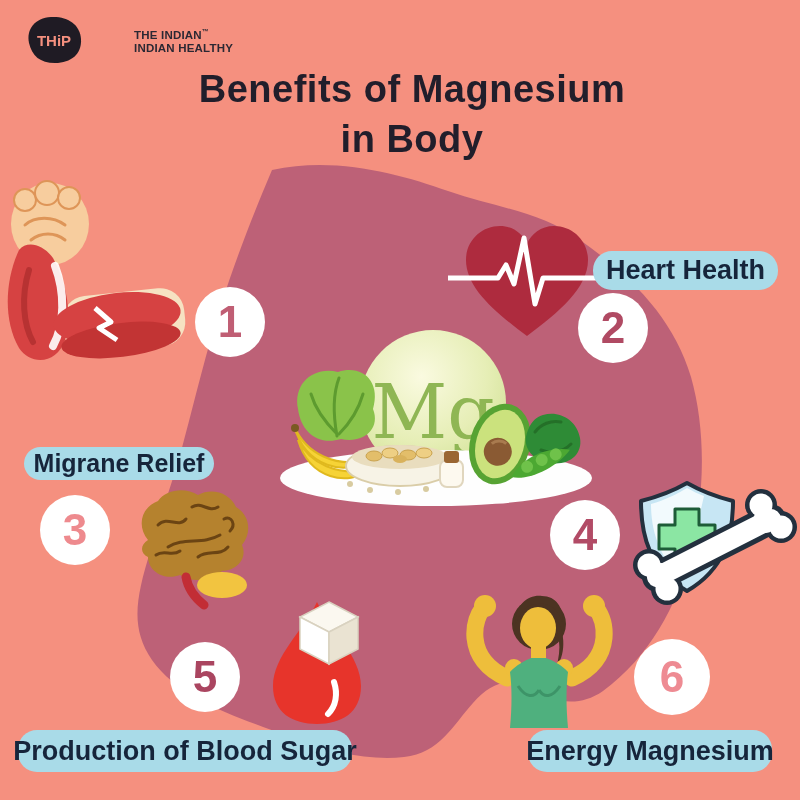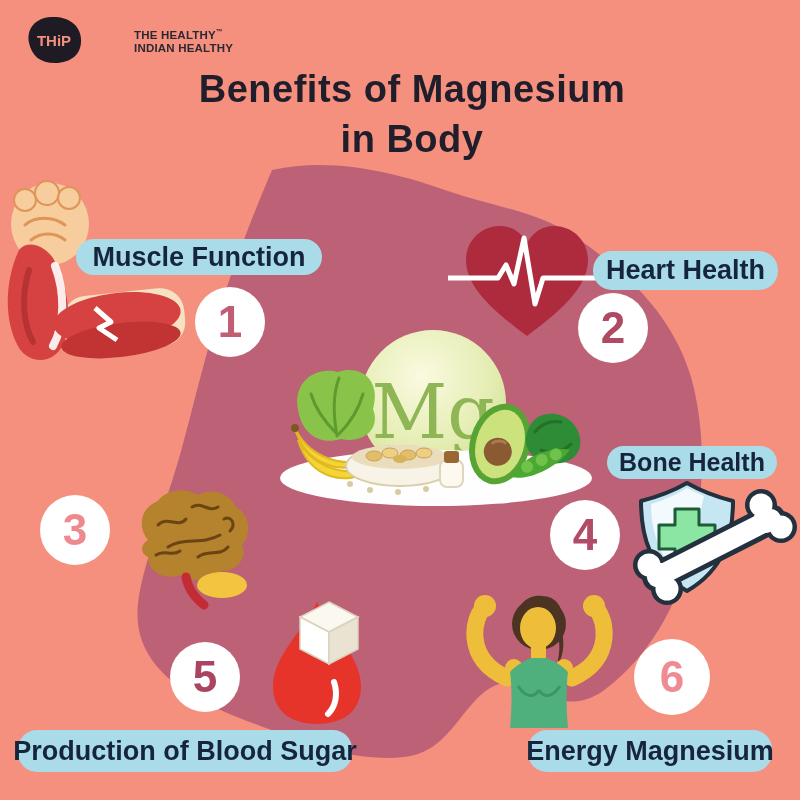--- a/index.html
+++ b/index.html
@@ -42,21 +42,21 @@
       C130,628 136,598 150,552 C162,510 176,472 184,440
       C196,395 206,352 222,302 C235,262 250,222 272,170 Z"></path>
   </svg>
 
   <div class="logo">
     <svg width="58" height="50" viewBox="0 0 58 50">
       <path fill="#1F1B24" d="M4,28 C1,14 10,3 26,2 C42,1 55,9 56,24 C57,39 46,48 30,48 C15,48 7,41 4,28 Z"></path>
       <text x="29" y="31" text-anchor="middle" font-size="15" font-weight="800" fill="#F5907F">THiP</text>
     </svg>
     <div class="logo-text">
-      <div><span>THE HEALTHY</span><sup>™</sup></div>
+      <div><span>THE INDIAN</span><sup>™</sup></div>
       <div>INDIAN HEALTHY</div>
     </div>
   </div>
 
   <div class="title">
     <div>Benefits of Magnesium</div>
     <div>in Body</div>
   </div>
 
   <svg class="abs" style="left:-5px;top:180px" width="195" height="180" viewBox="0 0 195 180">
@@ -202,23 +202,22 @@
       <rect x="79" y="58" width="15" height="16" fill="#EEBE3B"></rect>
     </g>
     <g>
       <circle cx="62" cy="82" r="9" fill="#EEBE3B"></circle>
         <circle cx="112" cy="82" r="9" fill="#EEBE3B"></circle>
       <path d="M58,86 C64,79 74,74 79,72 L 94,72 C100,74 110,79 116,86 C114,102 114,120 116,142 L58,142 C60,120 60,102 58,86 Z" fill="#4FB07E"></path>
       <path d="M66,100 C74,112 82,112 87,104 M87,104 C92,112 100,112 108,100" stroke="#3D9468" stroke-width="3" fill="none"></path>
     </g>
   </svg>
 
-  <div class="pill" style="left:76px;top:239px;width:246px;height:36px;font-size:27px">Muscle Function</div>
   <div class="pill" style="left:593px;top:251px;width:185px;height:39px;font-size:27px">Heart Health</div>
-  <div class="pill" style="left:607px;top:446px;width:170px;height:33px;font-size:25px">Bone Health</div>
+  <div class="pill" style="left:24px;top:447px;width:190px;height:33px;font-size:25px">Migrane Relief</div>
   <div class="pill" style="left:18px;top:730px;width:334px;height:42px;font-size:27px">Production of Blood Sugar</div>
   <div class="pill" style="left:528px;top:730px;width:244px;height:42px;font-size:27px">Energy Magnesium</div>
 
   <div class="num" style="left: 195px; top: 287px; width: 70px; height: 70px; color: rgb(192, 94, 116);">1</div>
   <div class="num" style="left: 578px; top: 293px; width: 70px; height: 70px; color: rgb(176, 74, 99);">2</div>
   <div class="num" style="left: 40px; top: 495px; width: 70px; height: 70px; color: rgb(238, 138, 142);">3</div>
   <div class="num" style="left: 550px; top: 500px; width: 70px; height: 70px; color: rgb(178, 75, 102);">4</div>
   <div class="num" style="left: 170px; top: 642px; width: 70px; height: 70px; color: rgb(170, 69, 96);">5</div>
   <div class="num" style="left: 634px; top: 639px; width: 76px; height: 76px; color: rgb(238, 139, 147);">6</div>
 

